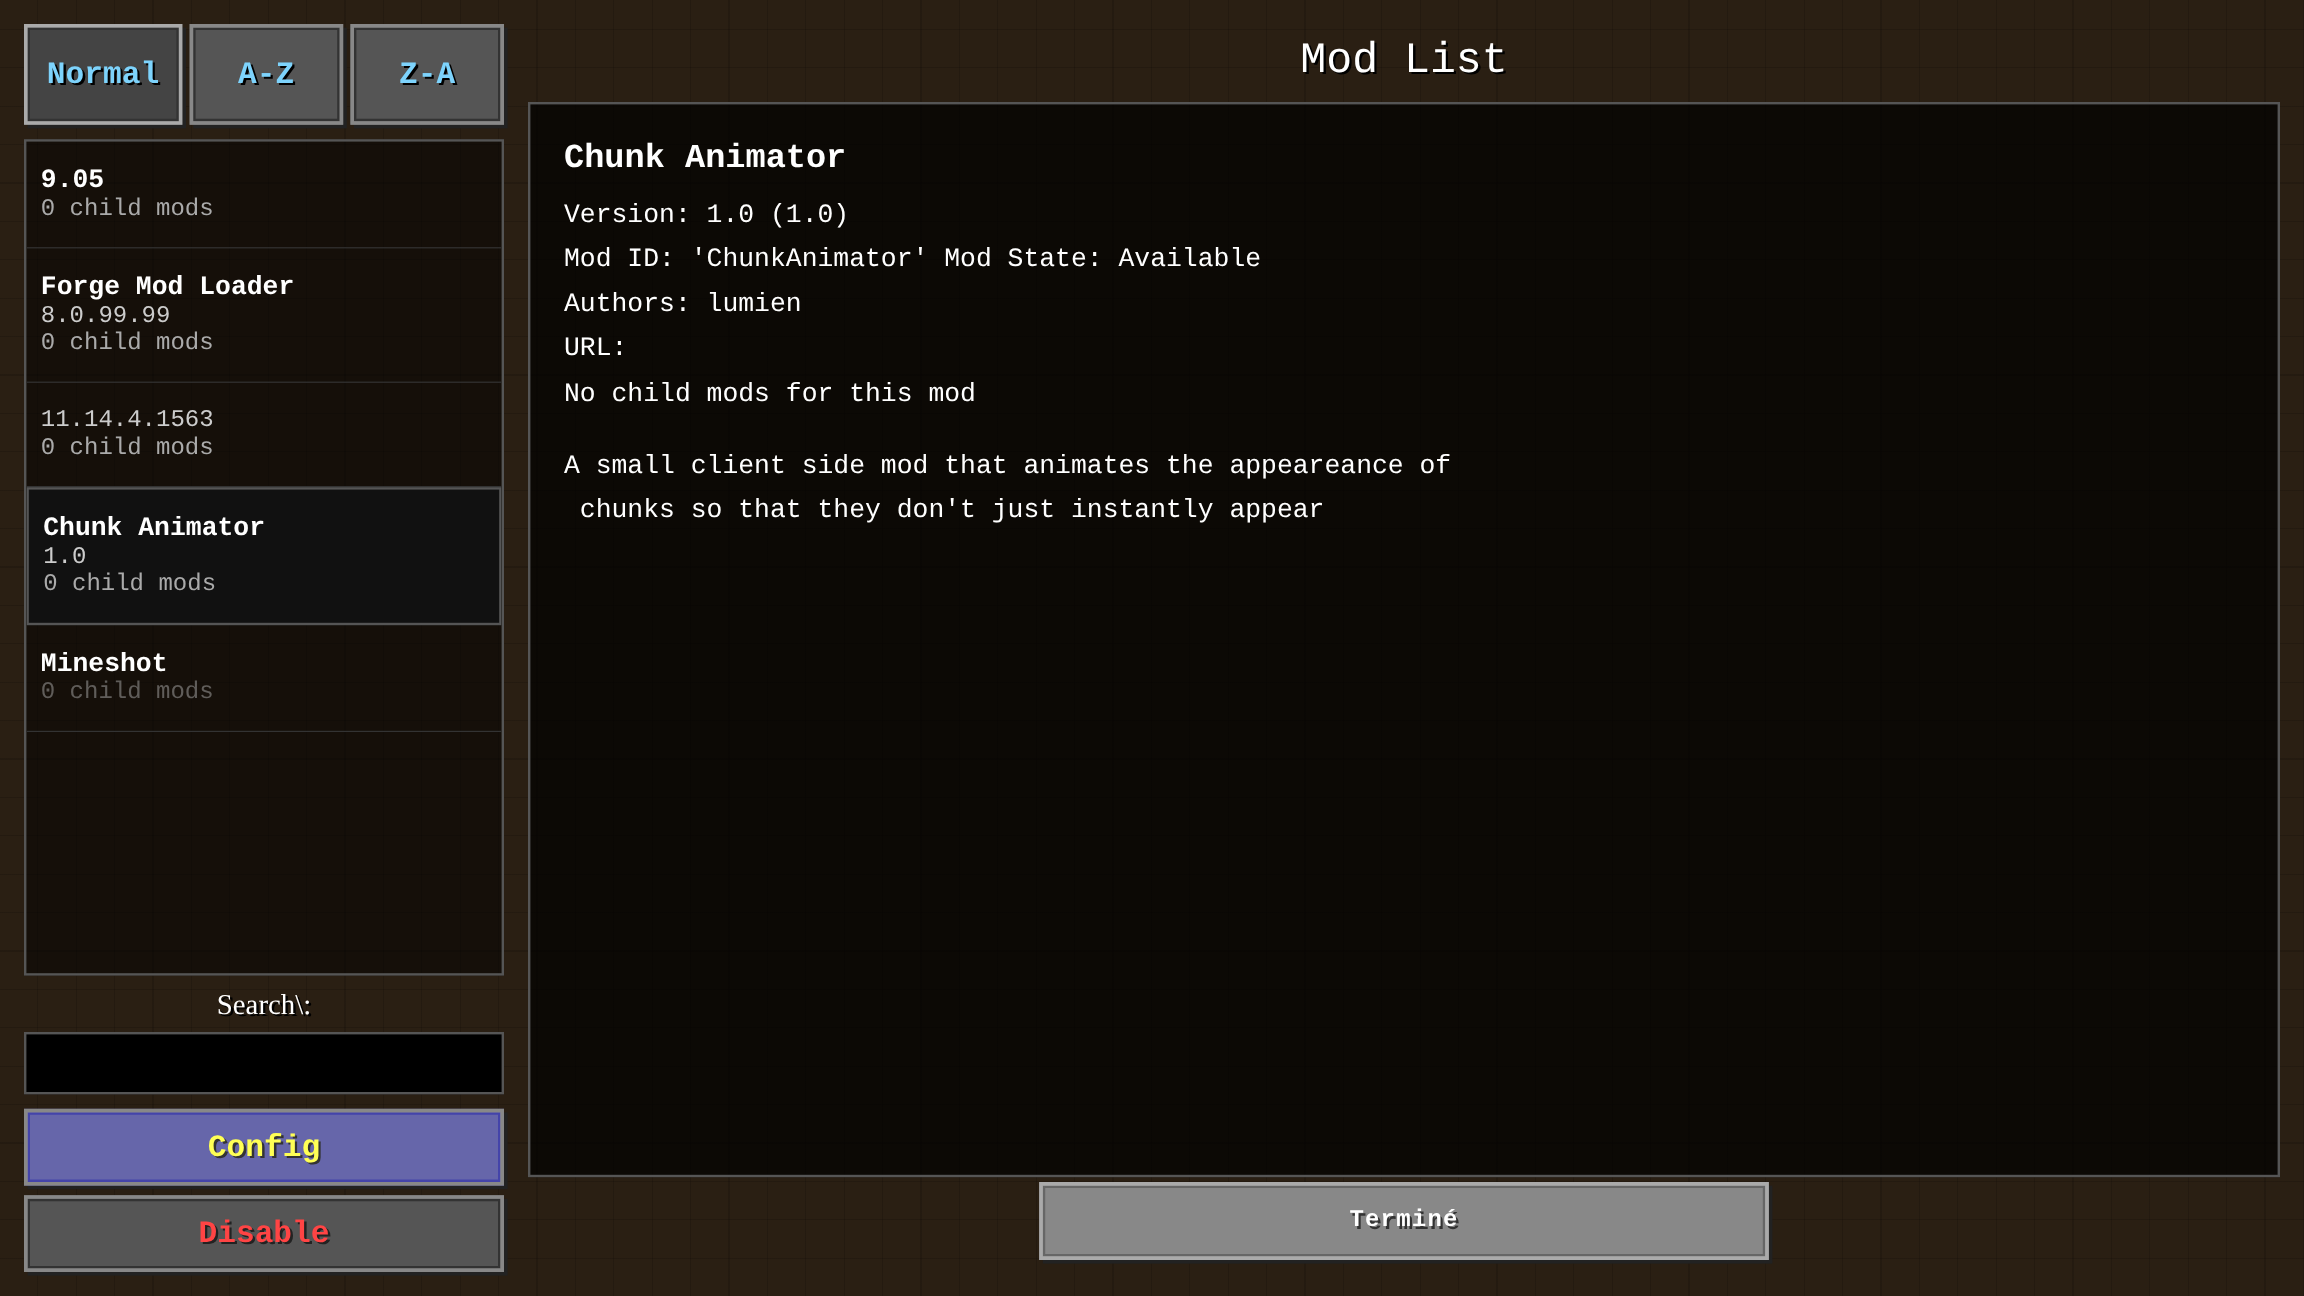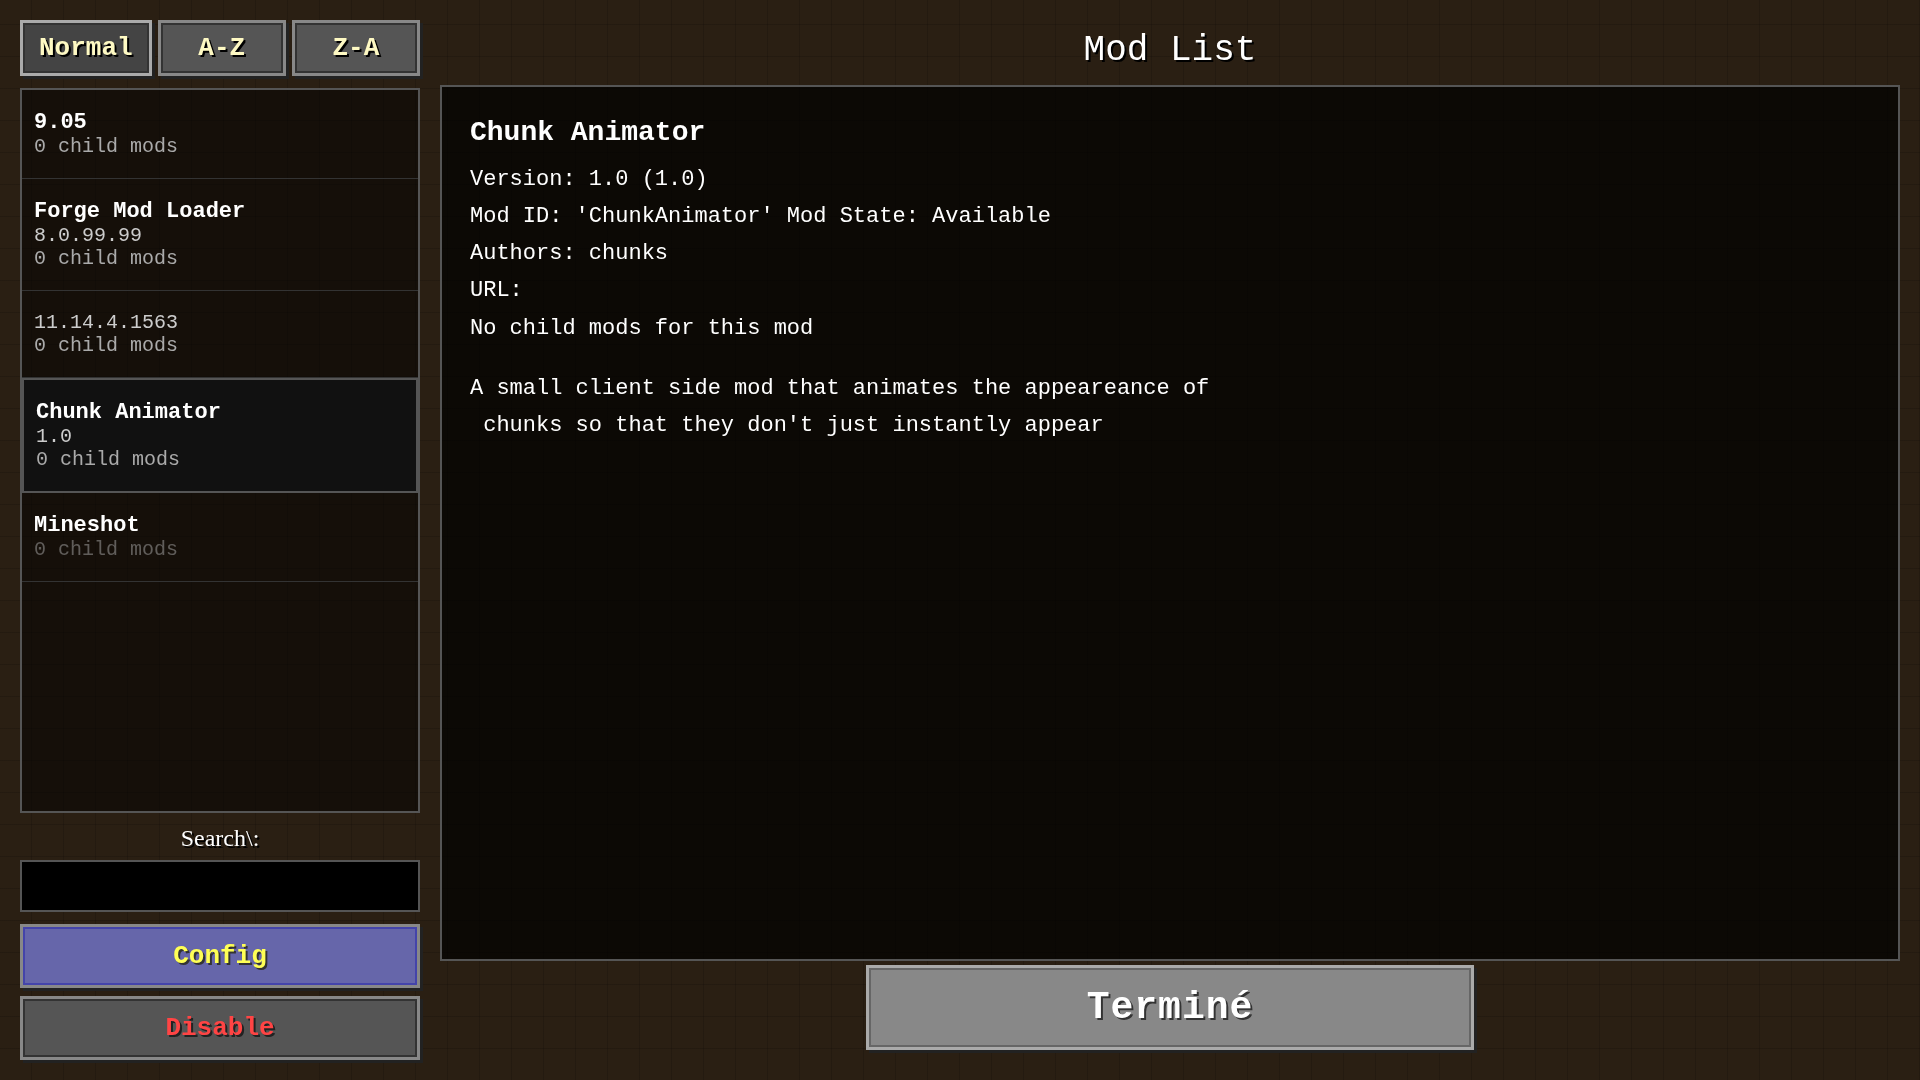--- a/index.html
+++ b/index.html
@@ -46,27 +46,27 @@
     }
 
     
     .sort-buttons {
       display: flex;
       gap: 6px;
     }
 
     .sort-btn {
       flex: 1;
-      padding: 10px 16px;
+      padding: 24px 16px;
       font-family: 'Courier New', monospace;
       font-size: 26px;
       font-weight: bold;
       cursor: pointer;
       border: 3px solid #888;
-      color: #fef9c3;
+      color: #7dd3fc;
       text-shadow: 2px 2px #000;
       background: #555;
       box-shadow: inset 0 0 0 2px #333, 3px 3px 0 #222;
     }
 
     .sort-btn.active {
       background: #444;
       border-color: #aaa;
     }
 
@@ -230,21 +230,21 @@
     .done-section {
       display: flex;
       justify-content: center;
       padding-bottom: 10px;
     }
 
     .done-btn {
       width: 608px;
       padding: 18px;
       font-family: 'Courier New', monospace;
-      font-size: 38px;
+      font-size: 20px;
       cursor: pointer;
       border: 3px solid #aaa;
       background: #888;
       color: #ffffff;
       text-shadow: 2px 2px #333;
       box-shadow: inset 0 0 0 2px #666, 3px 3px 0 #222;
       font-weight: bold;
       letter-spacing: 1px;
     }
   </style>
@@ -307,21 +307,21 @@
   </div>
 
   <div class="right-panel">
 
     <div class="mod-list-title">Mod List</div>
 
     <div class="mod-detail-box">
       <div class="detail-name">Chunk Animator</div>
       <div class="detail-line">Version: 1.0 (1.0)</div>
       <div class="detail-line">Mod ID: 'ChunkAnimator' Mod State: Available</div>
-      <div class="detail-line">Authors: chunks</div>
+      <div class="detail-line">Authors: lumien</div>
       <div class="detail-line">URL:</div>
       <div class="detail-line">No child mods for this mod</div>
       <div class="detail-description">
         A small client side mod that animates the appeareance of<br>
         &nbsp;chunks so that they don't just instantly appear
       </div>
     </div>
 
     <div class="done-section">
       <button class="done-btn">Terminé</button>

